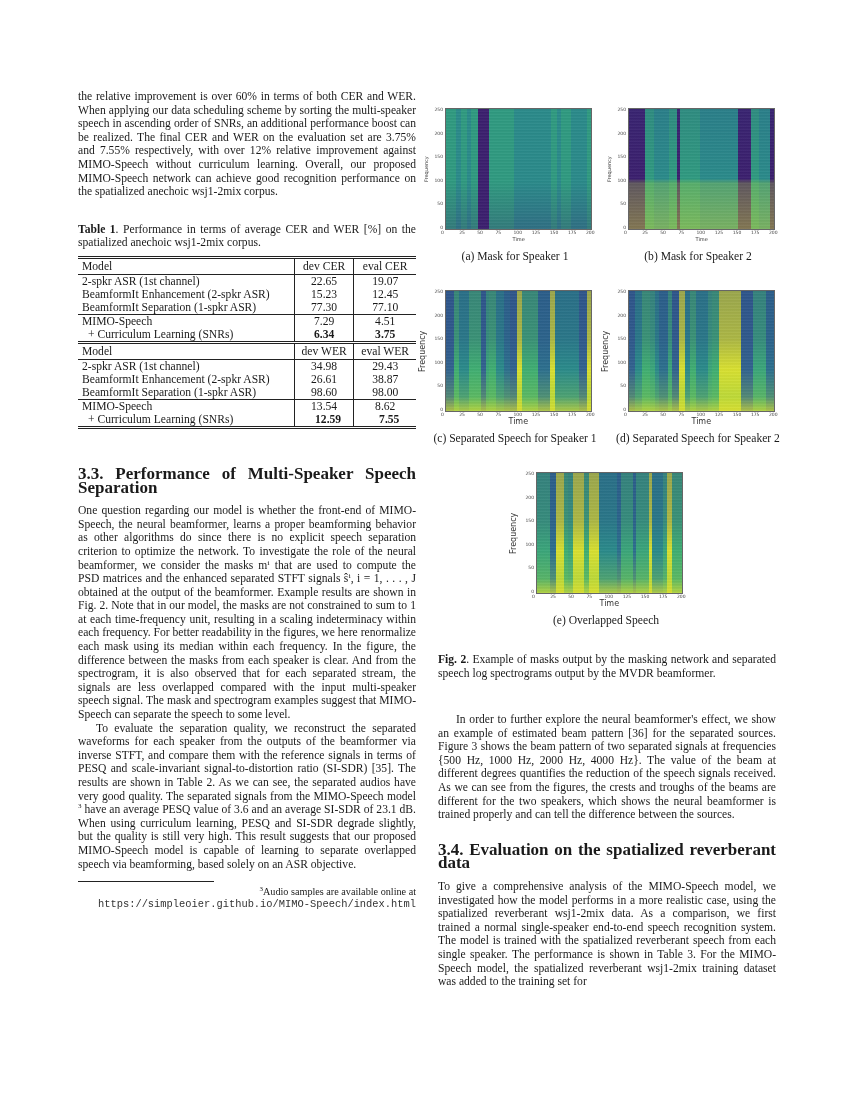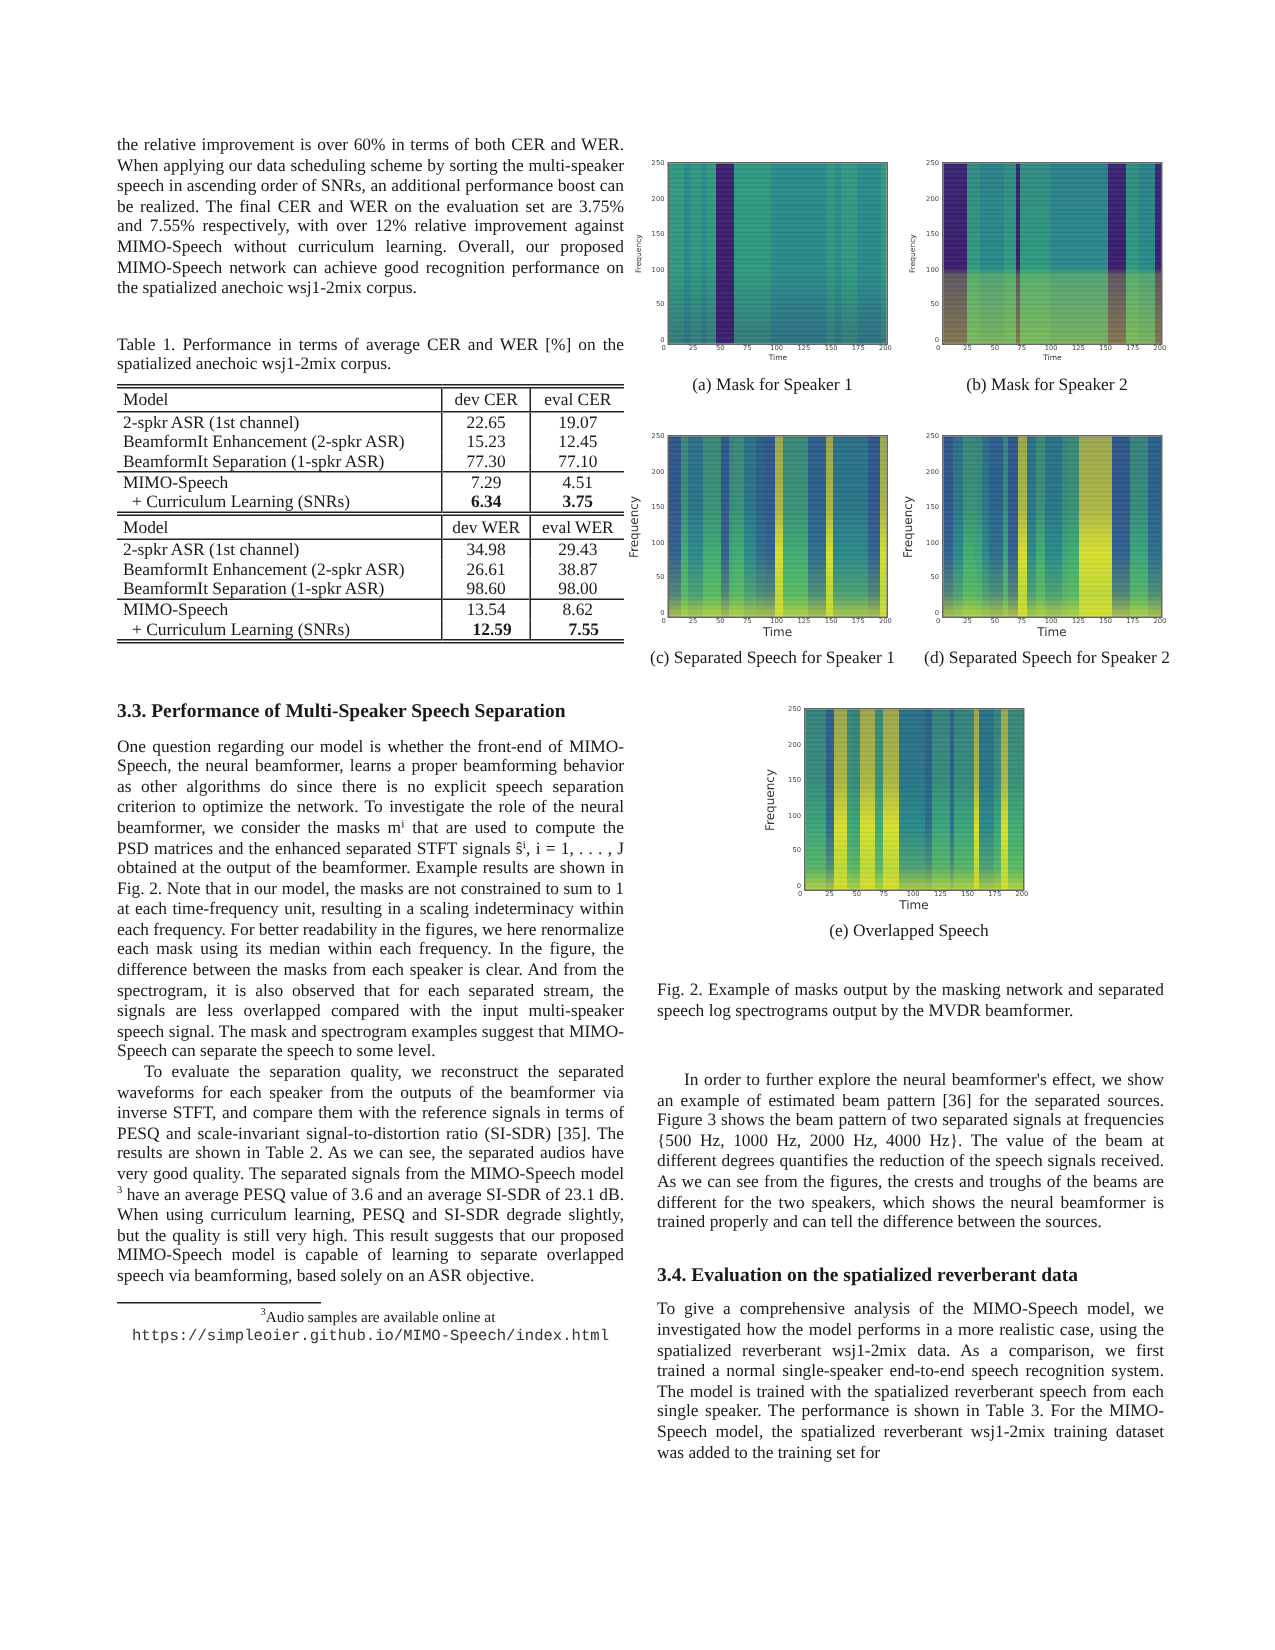--- a/index.html
+++ b/index.html
@@ -4,34 +4,34 @@
 <style>
   html, body { margin: 0; padding: 0; background: #ffffff; }
   body { width: 850px; height: 1100px; position: relative; overflow: hidden;
          font-family: "Liberation Serif", "DejaVu Serif", serif; color: #1a1a1a; }
   .col { position: absolute; font-size: 11.6px; line-height: 13.6px; text-align: justify; }
   .left { left: 78px; top: 90px; width: 338px; }
   .right { left: 438px; width: 338px; }
   p { margin: 0; }
   .indent { text-indent: 18px; }
   .caption { font-size: 11.6px; line-height: 13.6px; text-align: justify; }
-  .caption b { font-weight: normal; }
+  .caption b { font-weight: bold; }
   table.res { border-collapse: collapse; width: 338px; font-size: 11.6px; line-height: 13px; }
   table.res td { padding: 0 4px; }
   table.res td.num { text-align: center; border-left: 1px solid #222; white-space: nowrap; }
   table.res td.model { white-space: nowrap; }
   table.res tr.top td { border-top: 3px double #222; }
   table.res tr.hdr td { border-bottom: 1px solid #222; padding-top: 1px; padding-bottom: 1px; }
   table.res tr.sep td { border-top: 1px solid #222; }
   table.res tr.bottom td { border-bottom: 3px double #222; padding-left: 12px; }
   table.res tr.sectop td { border-top: 3px double #222; }
   .bold { font-weight: bold; }
-  h3 { font-size: 13px; font-weight: bold; margin: 0; }
+  h3 { font-size: 17px; font-weight: bold; margin: 0; }
   .footrule { width: 136px; border-top: 1px solid #222; margin-top: 10px; }
-  .footnote { font-size: 10.2px; line-height: 12px; text-align: center; padding-top: 4px; }
+  .footnote { font-size: 10.2px; line-height: 12px; text-align: right; padding-top: 4px; }
   .mono { font-family: "Liberation Mono", "DejaVu Sans Mono", monospace; font-size: 10.4px; color: #333; }
   sup { font-size: 7px; line-height: 0; }
   .plot { position: absolute; border: 1px solid #666; }
   .ylabel { position: absolute; font-family: "DejaVu Sans", sans-serif; transform: rotate(-90deg); transform-origin: left top; color: #333; }
   .xlabel { position: absolute; font-family: "DejaVu Sans", sans-serif; color: #333; }
   .tick { position: absolute; font-family: "DejaVu Sans", sans-serif; font-size: 4.5px; color: #444; }
   .figcap { position: absolute; font-size: 11.6px; text-align: center; white-space: nowrap; }
 </style>
 </head>
 <body>

